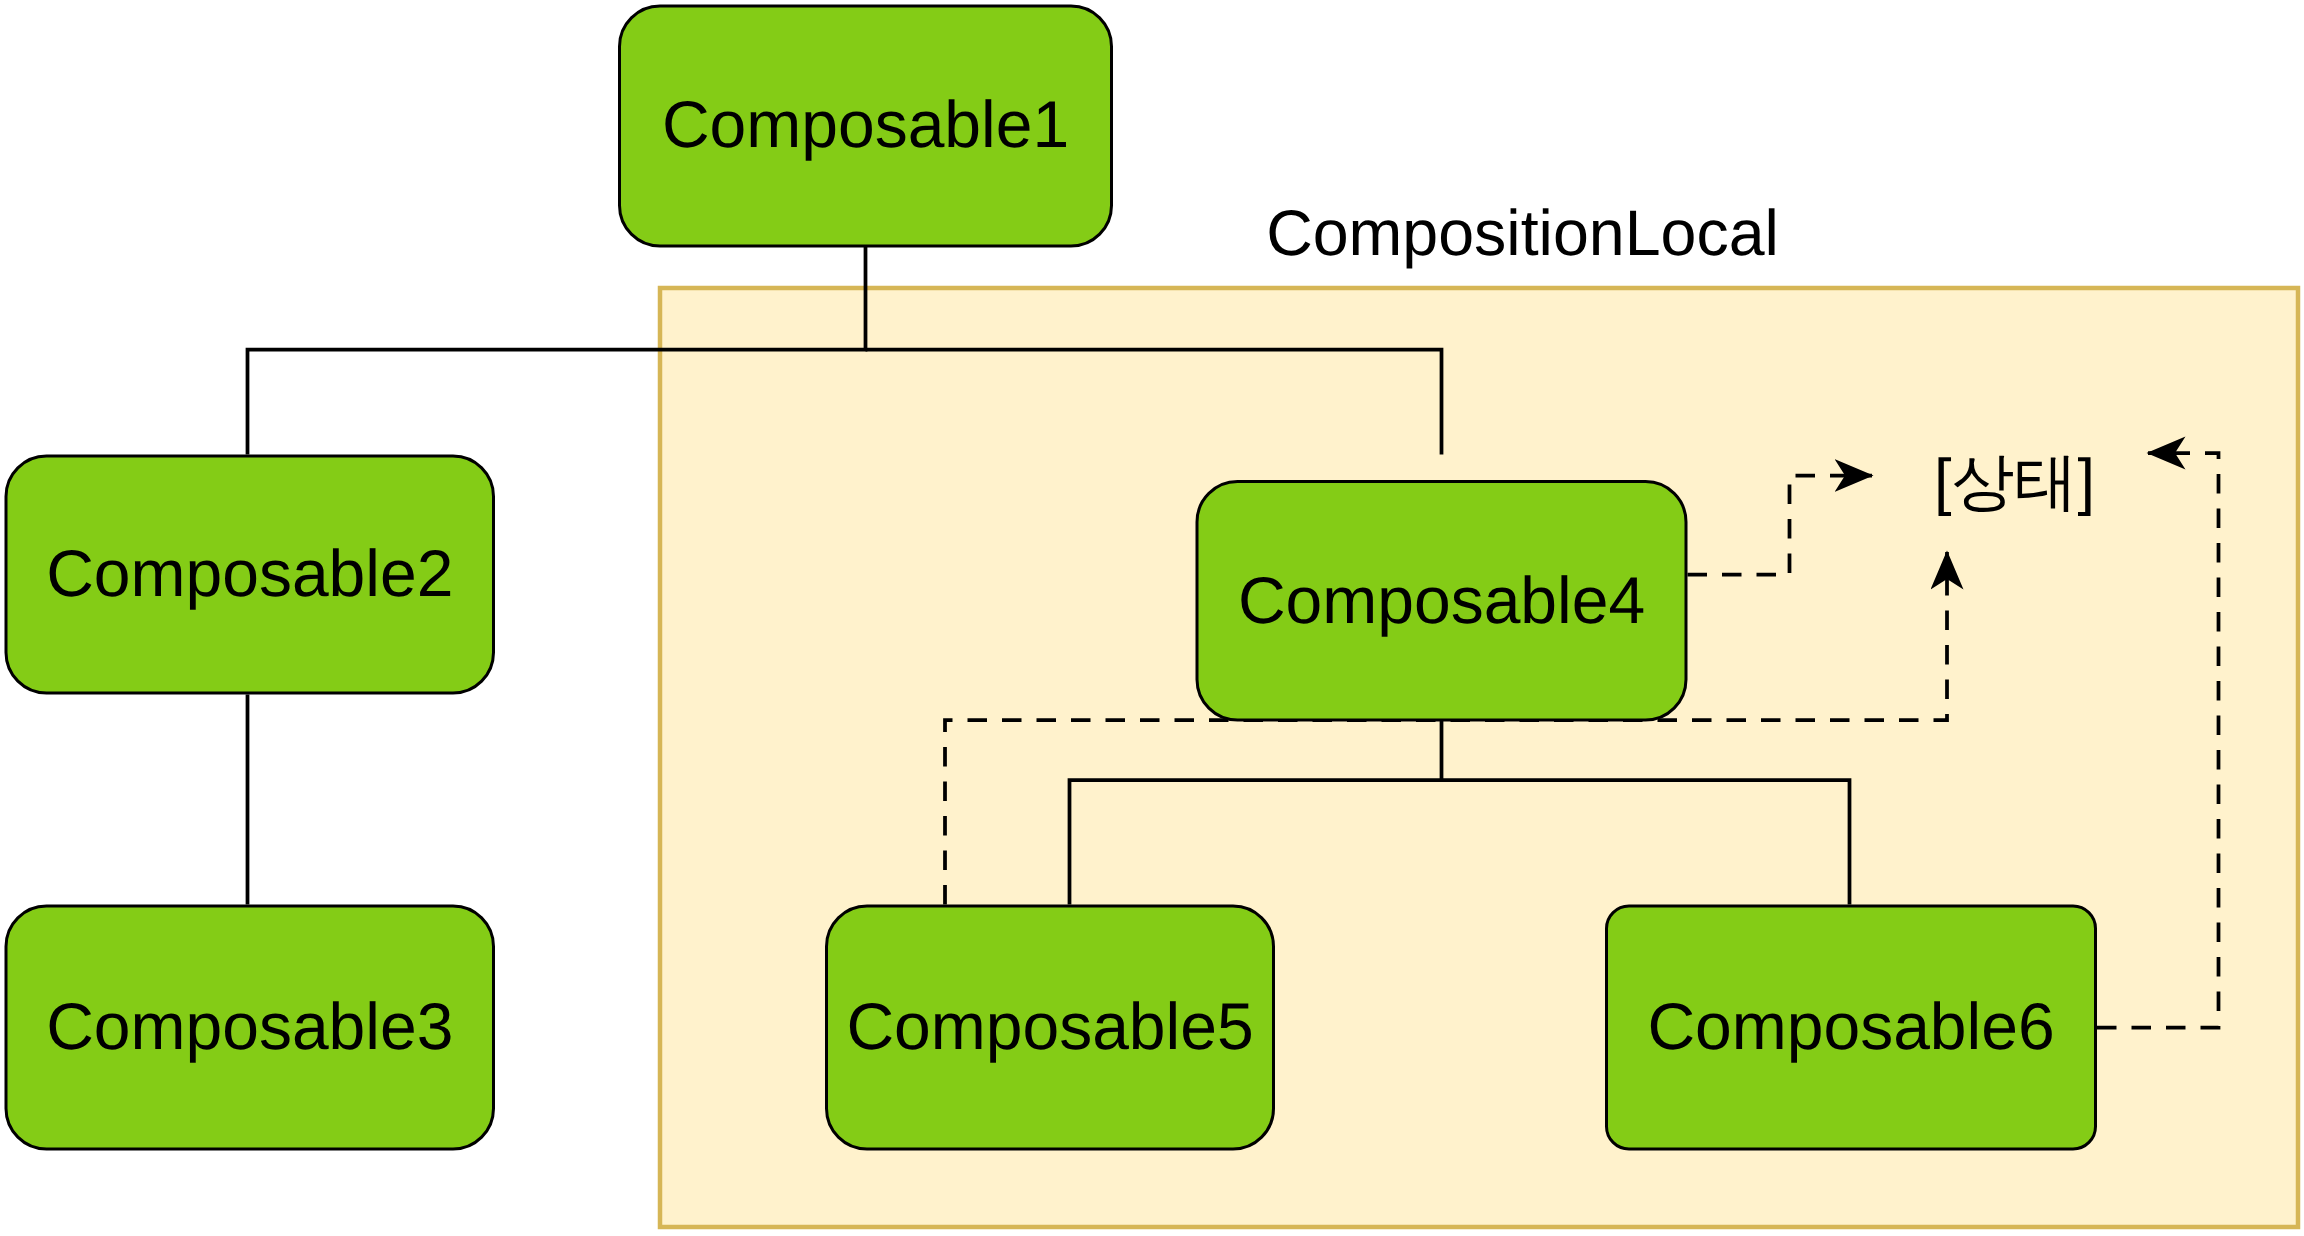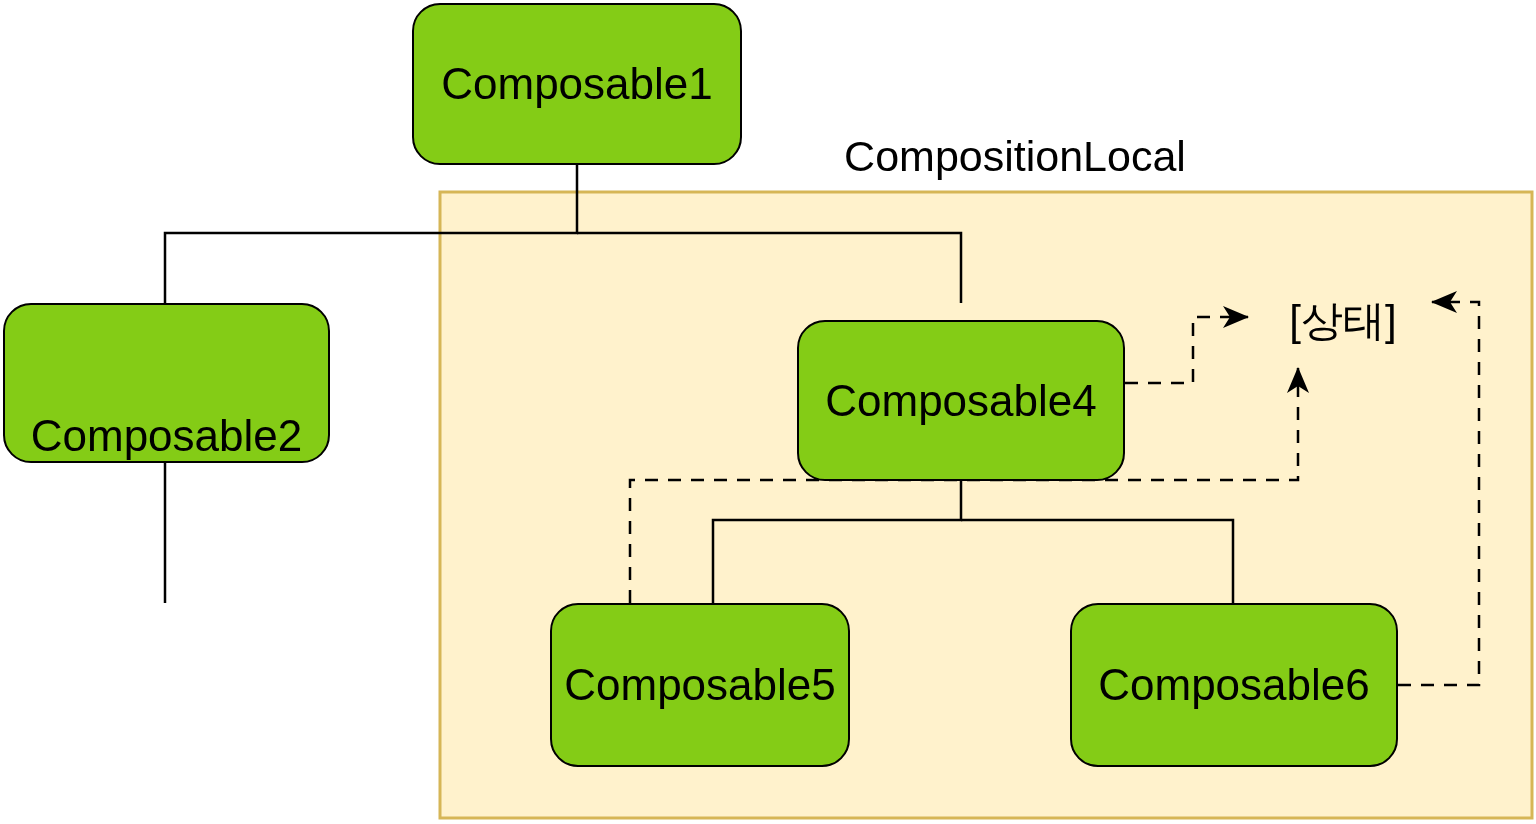--- a/index.html
+++ b/index.html
@@ -32,25 +32,25 @@
     white-space: nowrap;
   }
   .floating-label {
     position: absolute;
     font-size: 43px;
     color: #000000;
     text-align: center;
     white-space: nowrap;
   }
   #node-composable1 { left: 412px; top: 3px;   width: 330px; height: 162px; }
-  #node-composable2 { left: 3px;   top: 303px; width: 327px; height: 160px; align-items: flex-end; }
+  #node-composable2 { left: 3px;   top: 303px; width: 327px; height: 160px; }
   #node-composable3 { left: 3px;   top: 603px; width: 327px; height: 164px; }
   #node-composable4 { left: 797px; top: 320px; width: 328px; height: 161px; }
   #node-composable5 { left: 550px; top: 603px; width: 300px; height: 164px; }
-  #node-composable6 { left: 1070px; top: 603px; width: 328px; height: 164px; }
+  #node-composable6 { left: 1070px; top: 603px; width: 328px; height: 164px; border-radius: 16px; }
   #region-label { left: 812px; top: 132px; width: 350px; margin-left: 28px; }
   #state-label  { left: 1268px; top: 293px; width: 150px; font-size: 42px; }
   .solid-edge  { stroke: #000000; stroke-width: 2.5; fill: none; }
   .dashed-edge { stroke: #000000; stroke-width: 2.5; fill: none; stroke-dasharray: 13 10; }
 </style>
 </head>
 <body>
 
 <div id="canvas">
 
@@ -77,20 +77,23 @@
   <div id="region-label" class="floating-label">CompositionLocal</div>
 
   <div id="state-label" class="floating-label">[상태]</div>
 
   <div id="node-composable1" class="node">
     <span>Composable1</span>
   </div>
   <div id="node-composable2" class="node">
     <span>Composable2</span>
   </div>
+  <div id="node-composable3" class="node">
+    <span>Composable3</span>
+  </div>
   <div id="node-composable4" class="node">
     <span>Composable4</span>
   </div>
   <div id="node-composable5" class="node">
     <span>Composable5</span>
   </div>
   <div id="node-composable6" class="node">
     <span>Composable6</span>
   </div>
 

